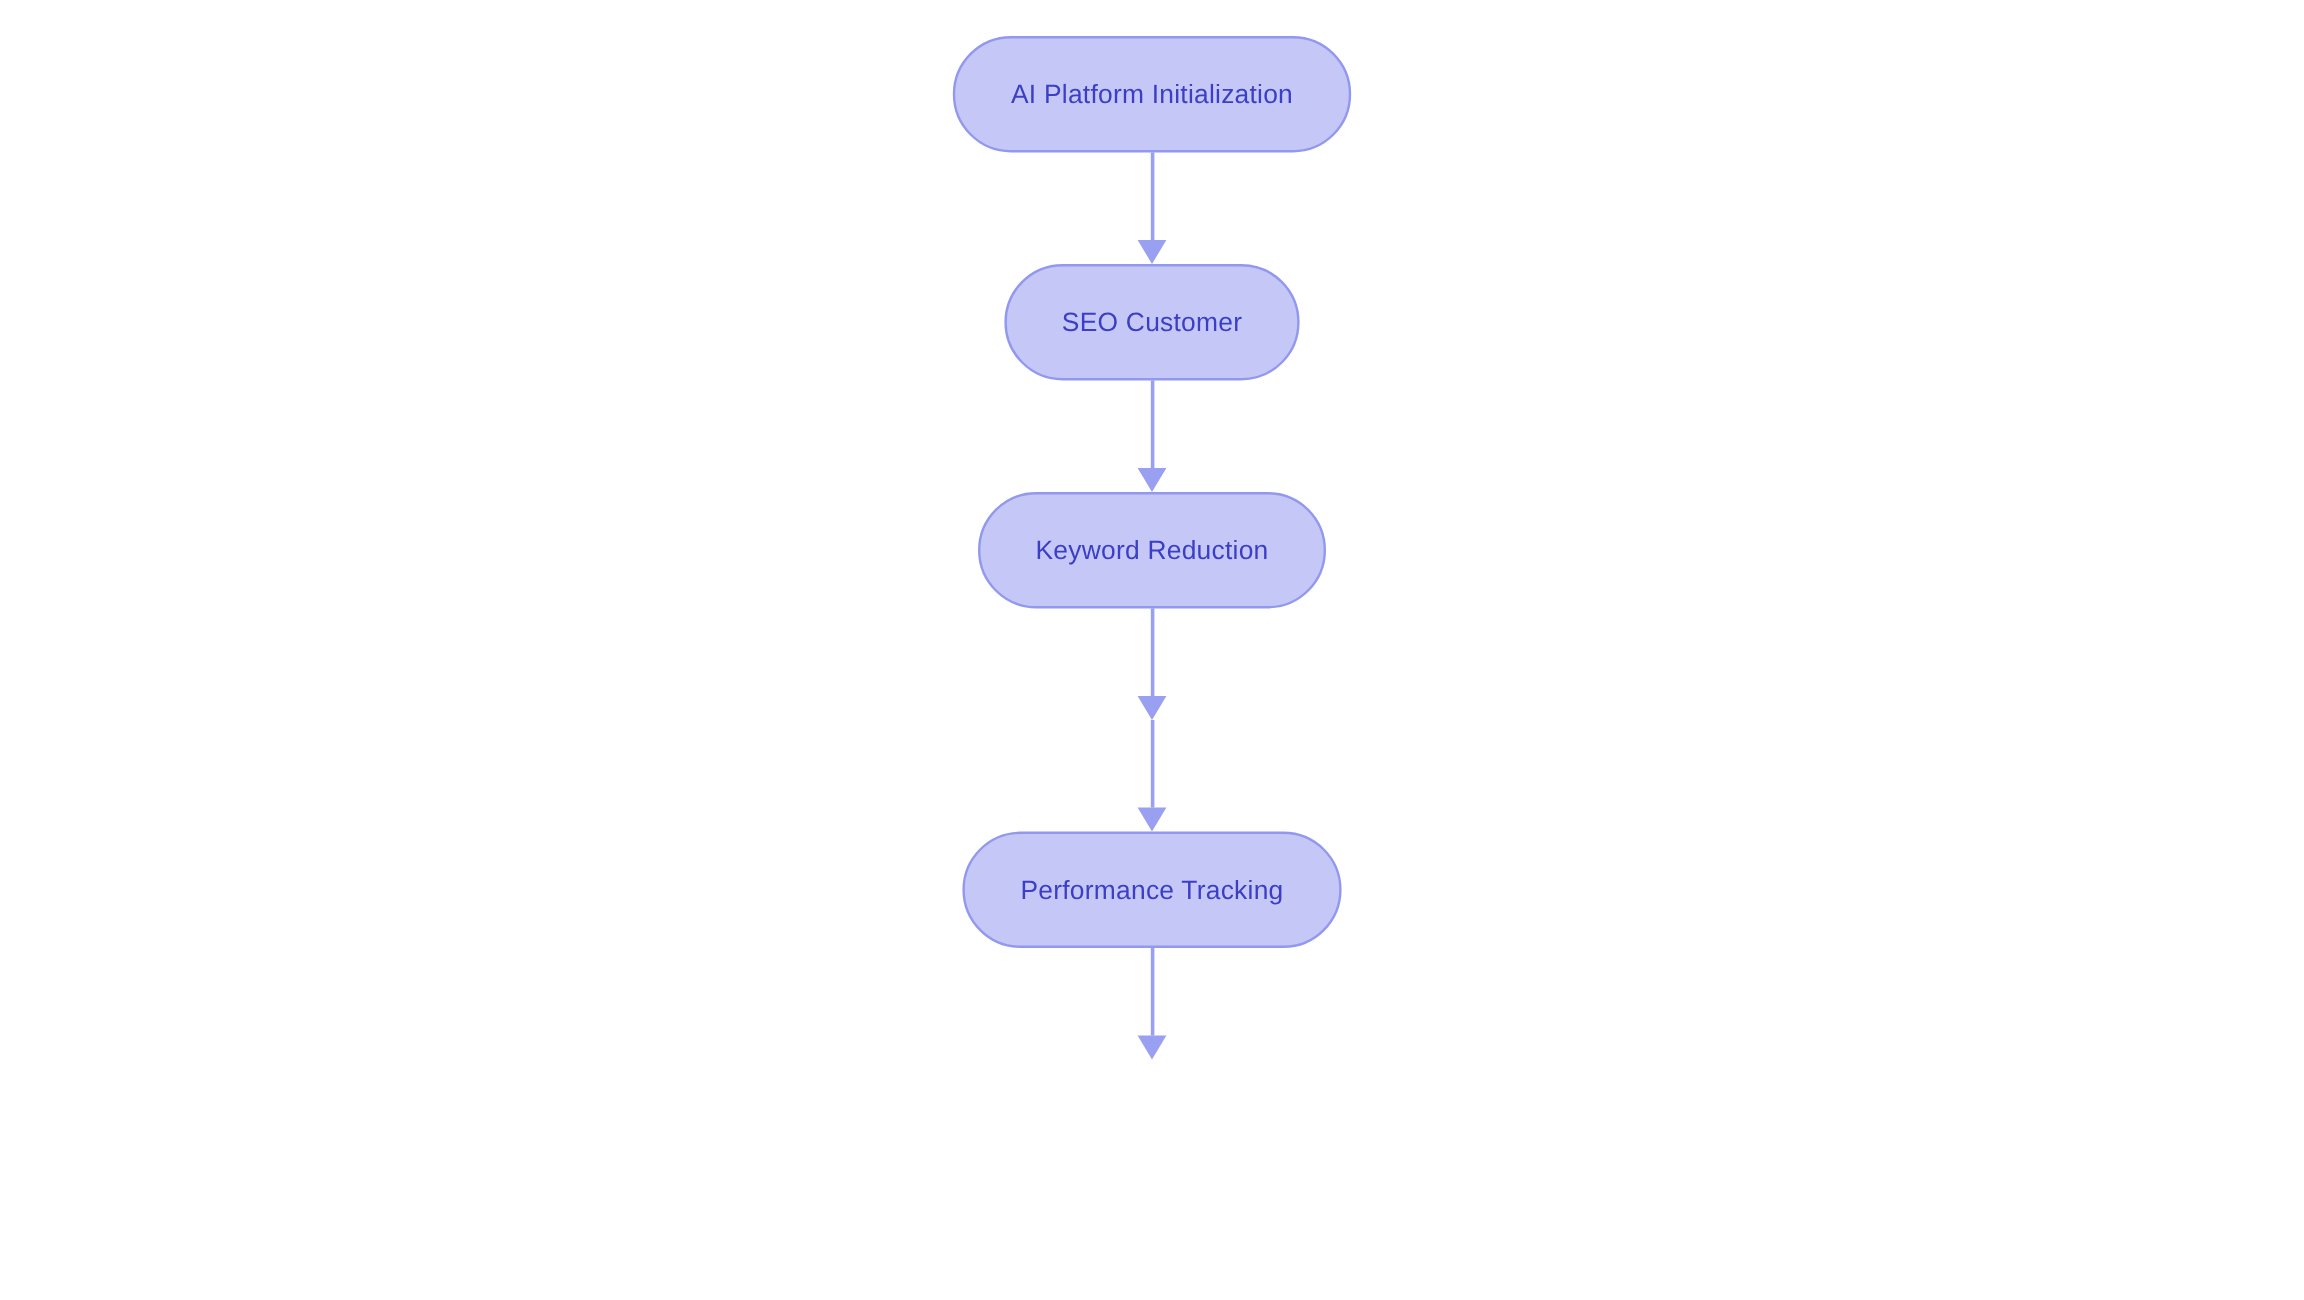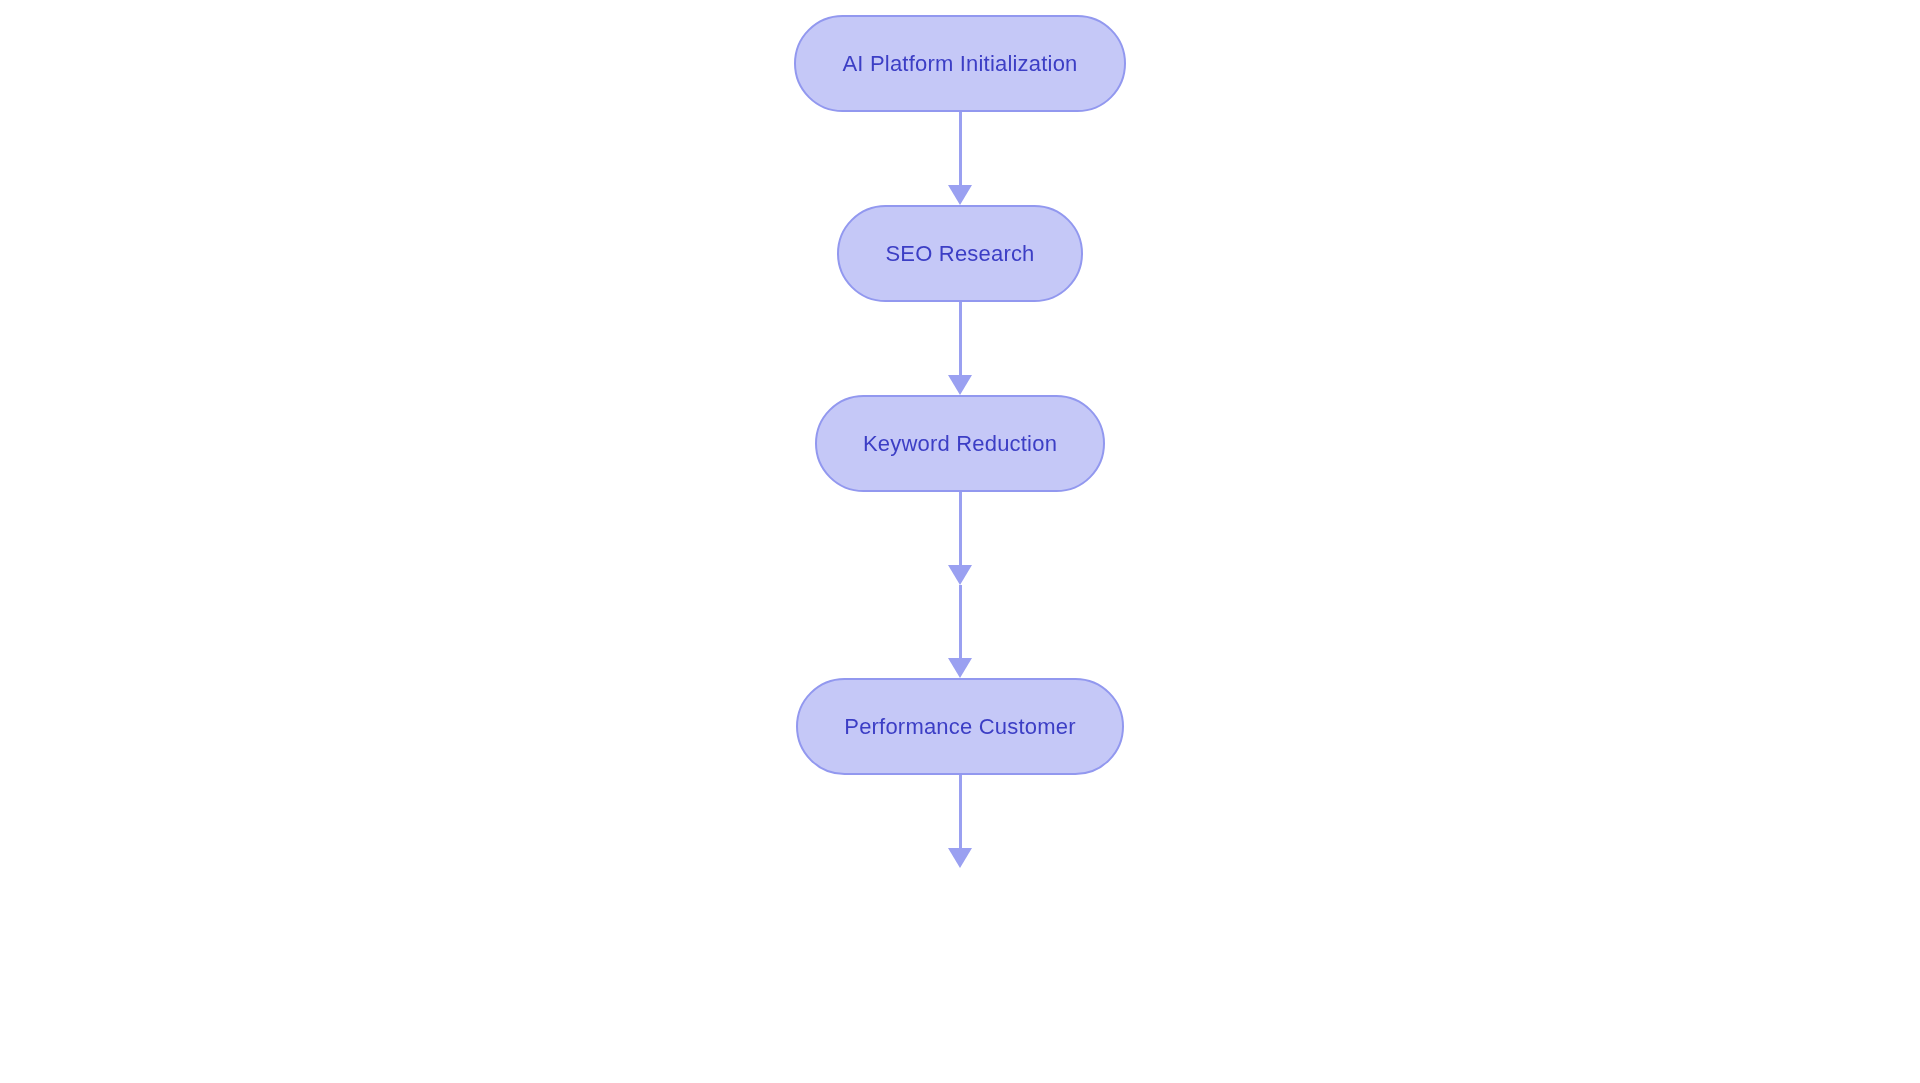--- a/index.html
+++ b/index.html
@@ -17,21 +17,21 @@
   }
   .canvas {
     position: relative;
     width: 1920px;
     height: 1083px;
     background: var(--page-bg);
     overflow: hidden;
     display: flex;
     flex-direction: column;
     align-items: center;
-    padding-top: 15px;
+    padding-top: 30px;
   }
   .flow-node {
     height: 97px;
     padding: 0 46px;
     border-radius: 50px;
     background: var(--node-fill);
     border: 2px solid var(--node-border);
     display: flex;
     align-items: center;
     justify-content: center;
@@ -73,21 +73,21 @@
   <div class="flow-node">
     <span>AI Platform Initialization</span>
   </div>
 
   <div class="flow-arrow">
     <div class="shaft"></div>
     <div class="head"></div>
   </div>
 
   <div class="flow-node">
-    <span>SEO Research</span>
+    <span>SEO Customer</span>
   </div>
 
   <div class="flow-arrow">
     <div class="shaft"></div>
     <div class="head"></div>
   </div>
 
   <div class="flow-node">
     <span>Keyword Reduction</span>
   </div>
@@ -97,21 +97,21 @@
     <div class="head"></div>
   </div>
 
 
   <div class="flow-arrow">
     <div class="shaft"></div>
     <div class="head"></div>
   </div>
 
   <div class="flow-node">
-    <span>Performance Customer</span>
+    <span>Performance Tracking</span>
   </div>
 
   <div class="flow-arrow">
     <div class="shaft"></div>
     <div class="head"></div>
   </div>
 
 
 </div>
 

